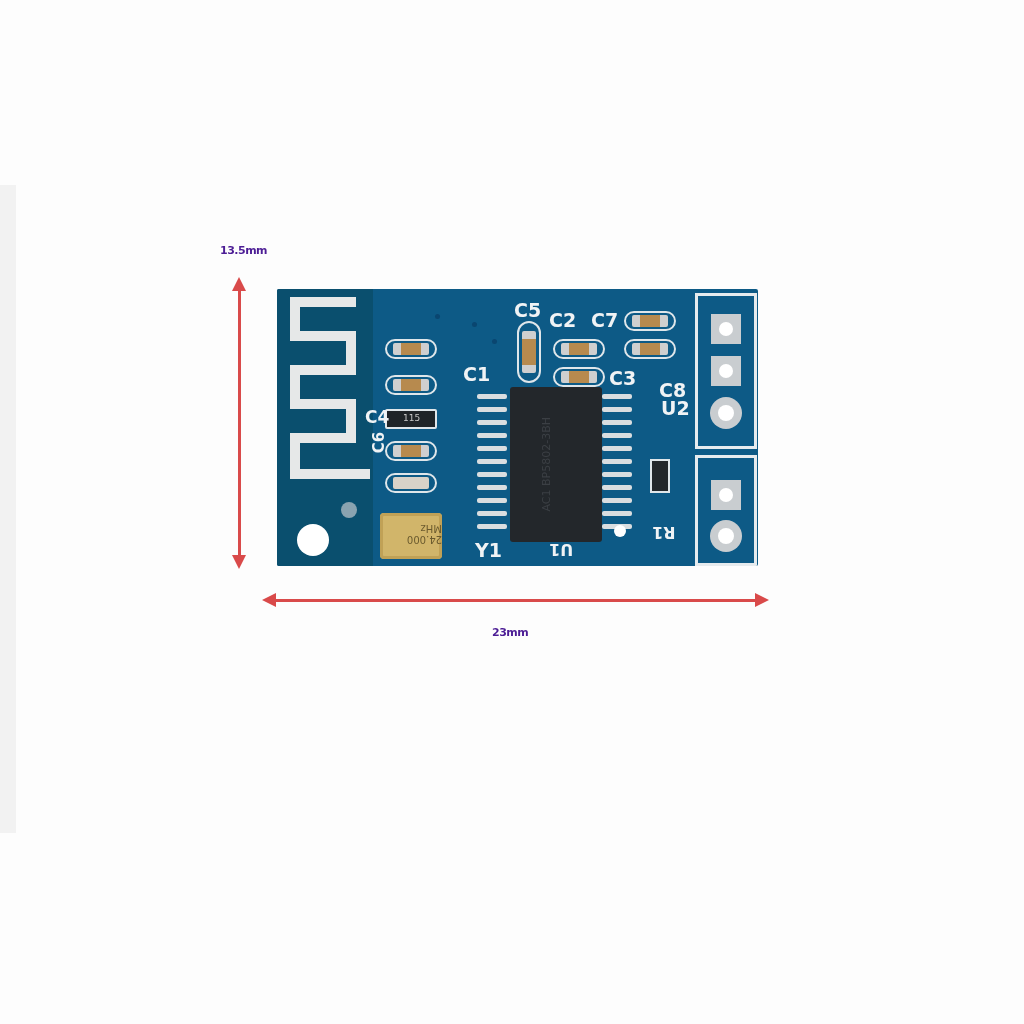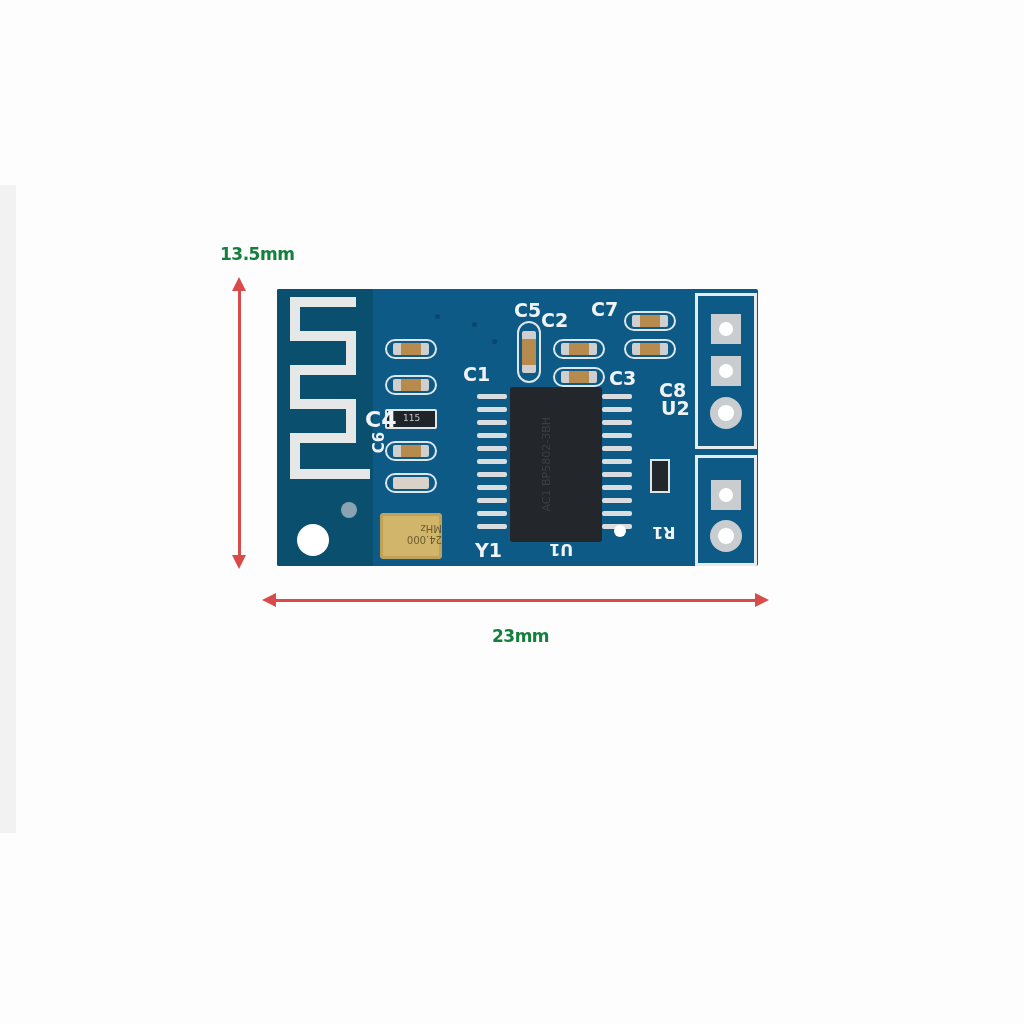--- a/index.html
+++ b/index.html
@@ -1,18 +1,18 @@
 <!DOCTYPE html>
 <html><head>
 <meta charset="utf-8">
 <style>
   html,body{margin:0;padding:0;}
   body{width:1024px;height:1024px;background:#fdfdfd;position:relative;overflow:hidden;font-family:"DejaVu Sans",sans-serif;}
   .side-strip{position:absolute;left:0;top:185px;width:16px;height:648px;background:#f2f2f2;}
-  .dim-label{position:absolute;font-weight:bold;color:#15803d;font-size:17px;letter-spacing:-0.5px;}
+  .dim-label{position:absolute;font-weight:bold;color:#4c1d95;font-size:11px;letter-spacing:-0.5px;}
   .arrow-v{position:absolute;left:238px;top:282px;width:3px;height:280px;background:#d94a4a;}
   .arrow-h{position:absolute;left:270px;top:599px;width:492px;height:3px;background:#d94a4a;}
   .tri{position:absolute;width:0;height:0;}
   .board{position:absolute;left:277px;top:289px;width:481px;height:277px;background:#0d5a86;border-radius:2px;overflow:hidden;}
   .antenna-zone{position:absolute;left:0;top:0;width:96px;height:277px;background:#0a4f6e;}
   .ant{position:absolute;background:#e6e8e8;}
   .silk{position:absolute;color:#f0f3f5;font-weight:bold;font-family:"DejaVu Sans",sans-serif;font-size:19px;line-height:1;}
   .cap{position:absolute;width:52px;height:20px;border-radius:10px;border:2px solid #dfe6ea;box-sizing:border-box;}
   .cap .body{position:absolute;left:6px;top:2px;right:6px;bottom:2px;background:linear-gradient(90deg,#cfcfcf 0 22%,#b78a4e 22% 78%,#cfcfcf 78%);border-radius:2px;}
   .chip{position:absolute;left:233px;top:98px;width:92px;height:155px;background:#23272b;border-radius:3px;}
@@ -75,29 +75,29 @@
     <span style="position:absolute;left:16px;top:2px;font-size:9px;color:#c8c8c8;">115</span>
   </div>
   <div class="cap" style="left:108px;top:152px;">
       <div class="body"></div>
     </div>
   <div class="cap" style="left:108px;top:184px;">
       <div class="body" style="background:#d8d2c8;"></div>
     </div>
 
   <div class="silk" style="left:186px;top:76px;">C1</div>
-  <div class="silk" style="left:88px;top:120px;font-size:22px;">C4</div>
+  <div class="silk" style="left:88px;top:120px;font-size:17px;">C4</div>
   <div class="silk" style="left:92px;top:146px;font-size:15px;transform:rotate(-90deg);">C6</div>
 
   <div class="cap" style="left:240px;top:32px;width:24px;height:62px;border-radius:12px;">
     <div class="body" style="left:3px;right:3px;top:8px;bottom:8px;background:linear-gradient(180deg,#cfcfcf 0 20%,#b78a4e 20% 80%,#cfcfcf 80%);"></div>
   </div>
   <div class="silk" style="left:237px;top:12px;">C5</div>
-  <div class="silk" style="left:264px;top:22px;">C2</div>
-  <div class="silk" style="left:314px;top:11px;">C7</div>
+  <div class="silk" style="left:272px;top:22px;">C2</div>
+  <div class="silk" style="left:314px;top:22px;">C7</div>
   <div class="cap" style="left:276px;top:50px;">
       <div class="body"></div>
     </div>
   <div class="cap" style="left:276px;top:78px;">
       <div class="body"></div>
     </div>
   <div class="cap" style="left:347px;top:22px;">
       <div class="body"></div>
     </div>
   <div class="cap" style="left:347px;top:50px;">

